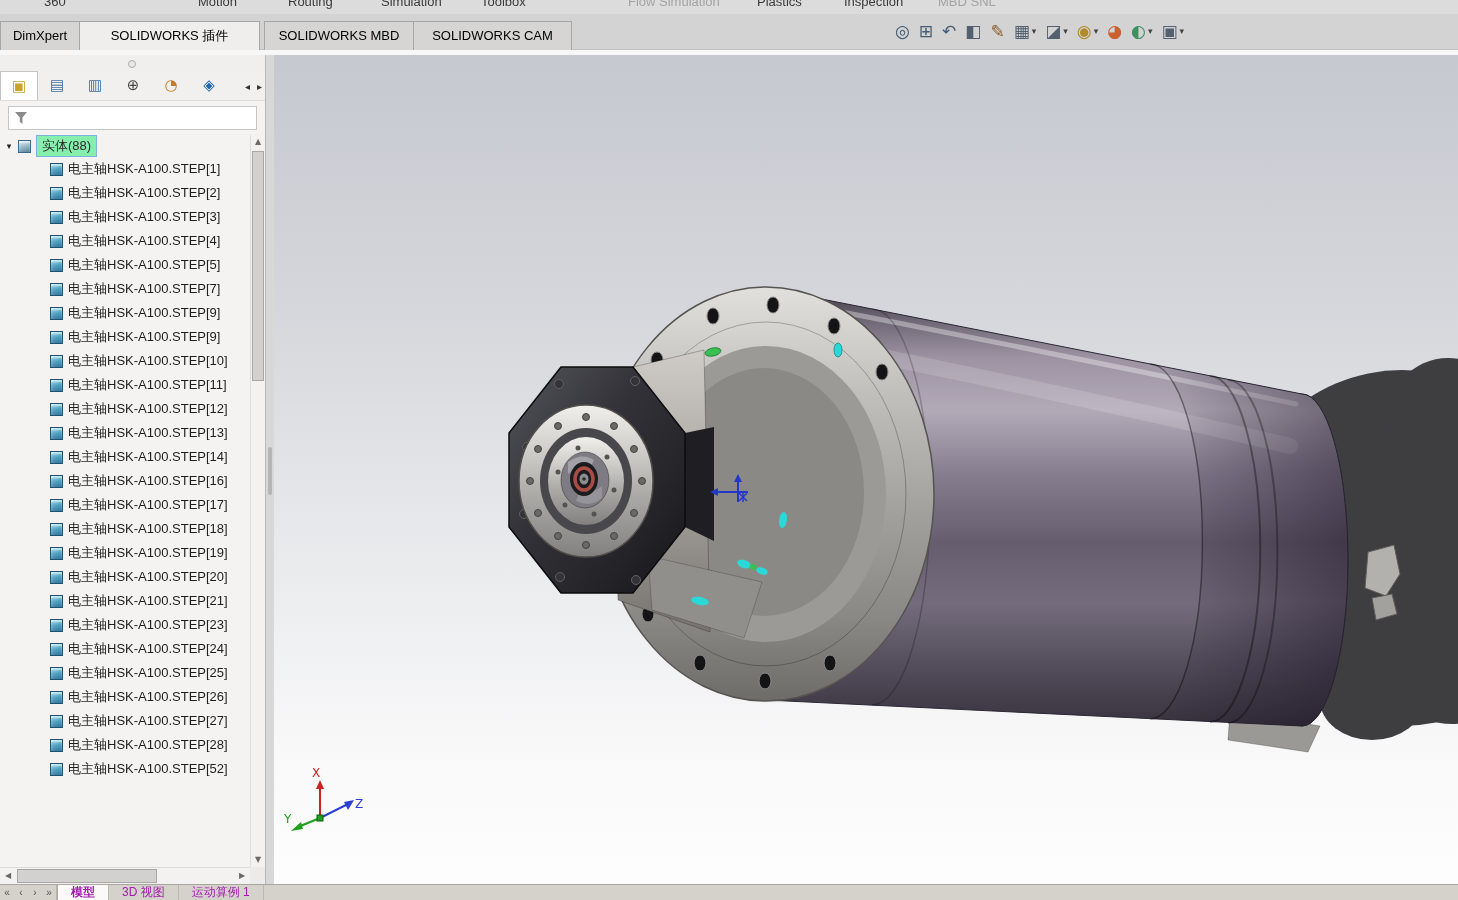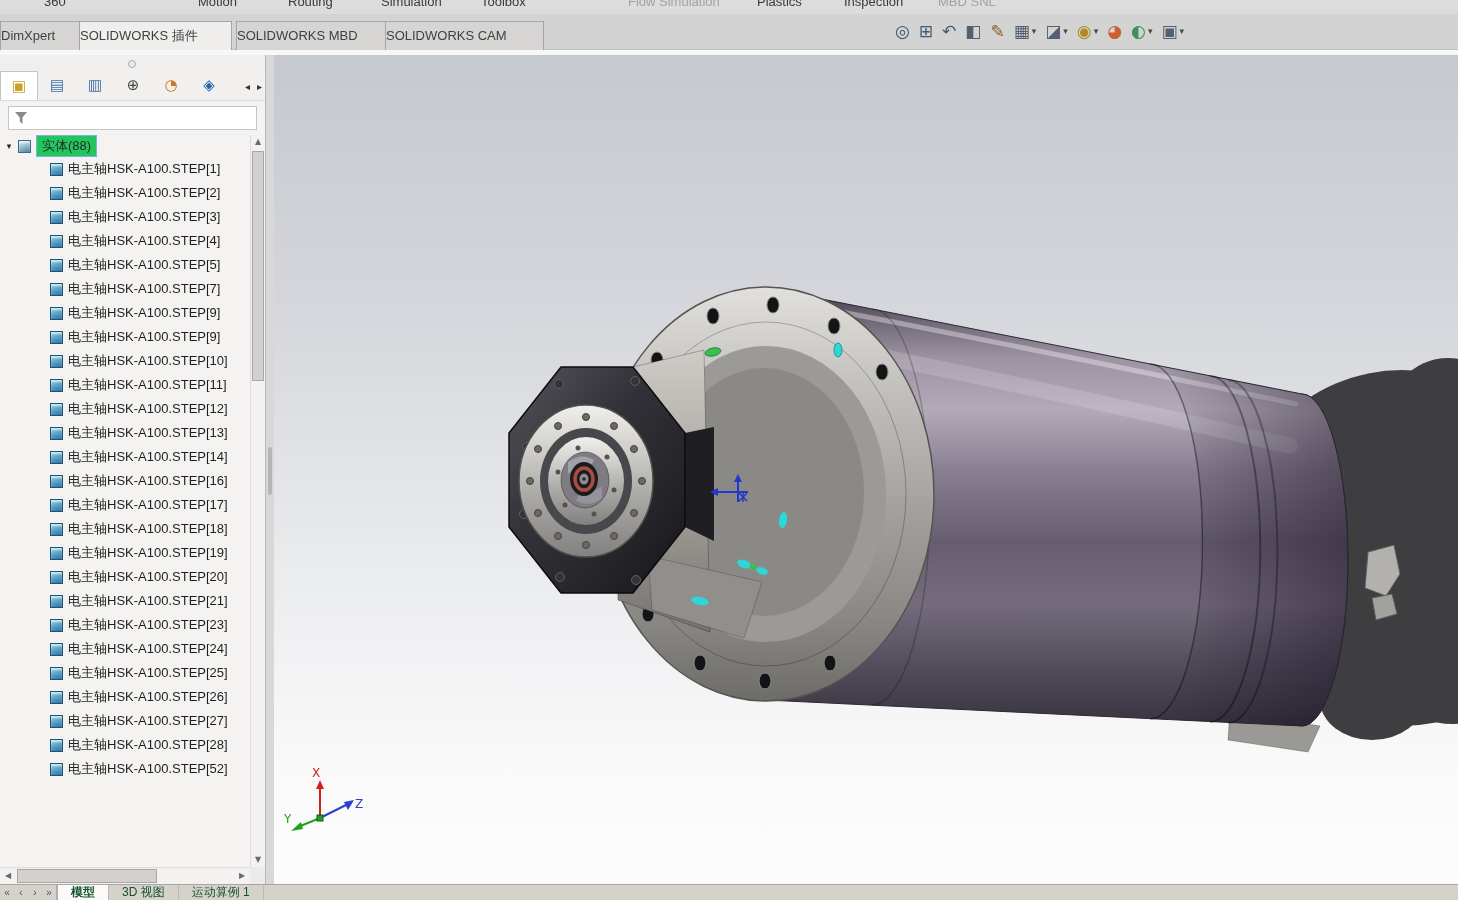--- a/index.html
+++ b/index.html
@@ -17,25 +17,25 @@
   .menubar span:nth-of-type(4){left:381px}
   .menubar span:nth-of-type(5){left:481px}
   .menubar span:nth-of-type(6){left:628px}
   .menubar span:nth-of-type(7){left:757px}
   .menubar span:nth-of-type(8){left:844px}
   .menubar span:nth-of-type(9){left:938px}
 
   
   .tabrow{position:absolute;left:0;top:14px;width:100%;height:36px;background:#d3d3d3;border-bottom:1px solid #c0c0c0}
   .cmdtabs{position:absolute;left:0;top:7px;display:flex}
-  .cmdtabs .cmdtab{height:29px;line-height:27px;background:#d6d5d4;
-    border:1px solid #a6a6a6;border-bottom:none;color:#404040;overflow:hidden;white-space:nowrap;cursor:default}
+  .cmdtabs .cmdtab{height:29px;line-height:27px;text-align:center;background:#d6d5d4;
+    border:1px solid #a6a6a6;border-bottom:none;color:#000000;overflow:hidden;white-space:nowrap;cursor:default}
   .cmdtabs .cmdtab.active{background:#efeeec}
   .cmdtabs div:nth-of-type(1){width:80px}
-  .cmdtabs div:nth-of-type(2){width:152px;border-left:none}
+  .cmdtabs div:nth-of-type(2){width:180px;border-left:none}
   .cmdtabs div:nth-of-type(3){width:150px;margin-left:4px}
   .cmdtabs div:nth-of-type(4){width:158px;border-left:none}
 
   
   .hud{position:absolute;right:272px;top:4px;display:flex;align-items:center;gap:5px}
   .hud-btn{display:flex;align-items:center;height:26px;padding:0 2px;border:none;background:transparent;cursor:default}
   .hud-glyph{font-family:"DejaVu Sans",sans-serif;font-size:17px;line-height:1}
   .hud-btn.has-caret::after{content:"▾";font-size:9px;color:#444;margin-left:2px;font-family:"DejaVu Sans",sans-serif}
 
   
@@ -65,21 +65,21 @@
     clip-path:polygon(0 0,100% 0,62% 45%,62% 100%,40% 82%,40% 45%);flex:none}
   .filter-box input{flex:1;border:none;outline:none;font-size:12px;background:transparent}
 
   .tree{position:absolute;left:0;top:80px;right:15px;bottom:17px;overflow:hidden}
   .tree-root-row{height:22px;display:flex;align-items:center}
   .expander{width:18px;text-align:center;font-size:9px;color:#222;font-family:"DejaVu Sans",sans-serif}
   .cube-icon{width:13px;height:13px;flex:none;margin-right:5px;border:1px solid #1f5170;
     background:linear-gradient(160deg,#9adbe8 0%,#5aa8cc 45%,#2e6f9e 100%);
     box-shadow:inset 0 2px 2px rgba(255,255,255,.6)}
   .root-icon{border-color:#3a6a8a;background:linear-gradient(160deg,#dce9f0 0%,#8fb6ca 55%,#577f98 100%)}
-  .root-label{padding:1px 5px;background:#22c55e;border:1px solid #7eb2e0;white-space:nowrap}
+  .root-label{padding:1px 5px;background:#86efac;border:1px solid #7eb2e0;white-space:nowrap}
   .tree-items{}
   .tree-item{height:24px;display:flex;align-items:center;padding-left:50px;white-space:nowrap;overflow:hidden;cursor:default}
   .tree-label{font-size:13px;color:#1e1e1e;white-space:nowrap}
 
   
   .vscroll{position:absolute;top:80px;right:0;width:15px;bottom:17px;background:#f3f2f0;border-left:1px solid #dcdcdc}
   .vs-arrow{height:14px;text-align:center;font-size:8px;color:#6a6a6a;line-height:14px;font-family:"DejaVu Sans",sans-serif;cursor:default}
   .vs-arrow.down{position:absolute;bottom:0;left:0;right:0}
   .vs-thumb{position:absolute;left:1px;right:1px;top:16px;height:230px;background:#d2d1cf;border:1px solid #a8a7a5}
   .hscroll{position:absolute;left:0;right:0;bottom:0;height:17px;background:#f3f2f0;border-top:1px solid #dcdcdc}
@@ -90,21 +90,21 @@
   .scroll-corner{position:absolute;right:0;bottom:0;width:15px;height:17px;background:#ecebe9}
 
   .splitter{position:absolute;left:266px;top:55px;width:8px;bottom:16px;background:#d8d8d8;z-index:3;cursor:ew-resize}
   .splitter::after{content:"";position:absolute;left:2px;top:392px;width:4px;height:48px;border-radius:3px;background:#b5b5b5}
 
   
   .statusbar{position:absolute;left:0;bottom:0;width:100%;height:16px;background:#d5d2cc;
     border-top:1px solid #a9a69f;display:flex;align-items:stretch;z-index:4;font-size:12px}
   .sb-nav{display:flex;border-right:1px solid #b5b2ac}
   .sb-nav span{width:14px;text-align:center;line-height:15px;font-size:10px;color:#555;cursor:default}
-  .sb-tab{padding:0 13px;line-height:15px;color:#14532d;border-right:1px solid #bcb9b3;cursor:default;white-space:nowrap}
+  .sb-tab{padding:0 13px;line-height:15px;color:#a21caf;border-right:1px solid #bcb9b3;cursor:default;white-space:nowrap}
   .sb-tab.active{background:#fbfaf8;border-left:1px solid #b0ada7;font-weight:bold}
 </style>
 </head>
 <body>
 
 <div class="menubar">
 
 <span class="menu-item">360</span>
     <span class="menu-item">Motion</span>
     <span class="menu-item">Routing</span>

